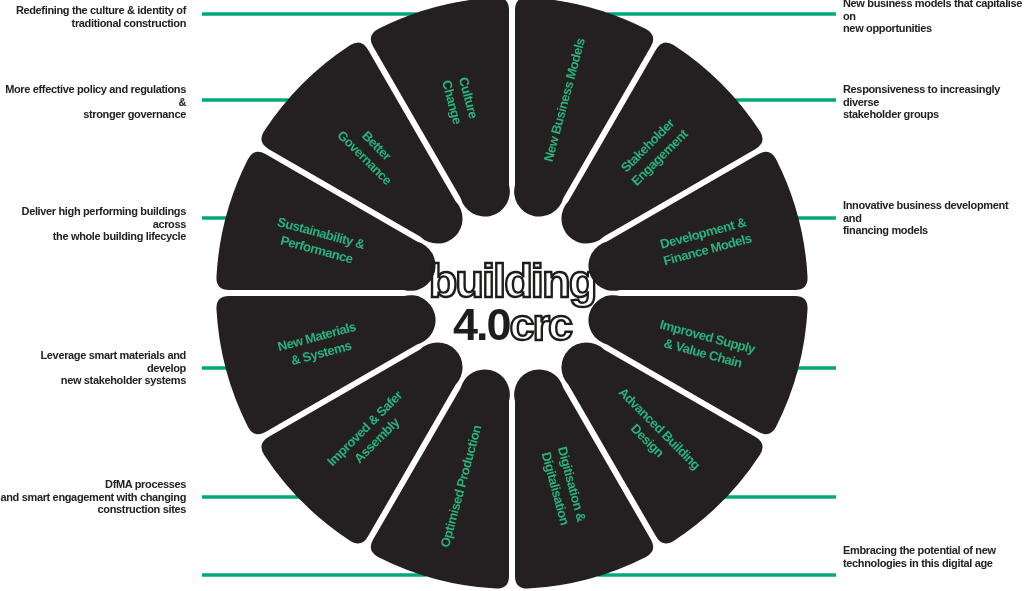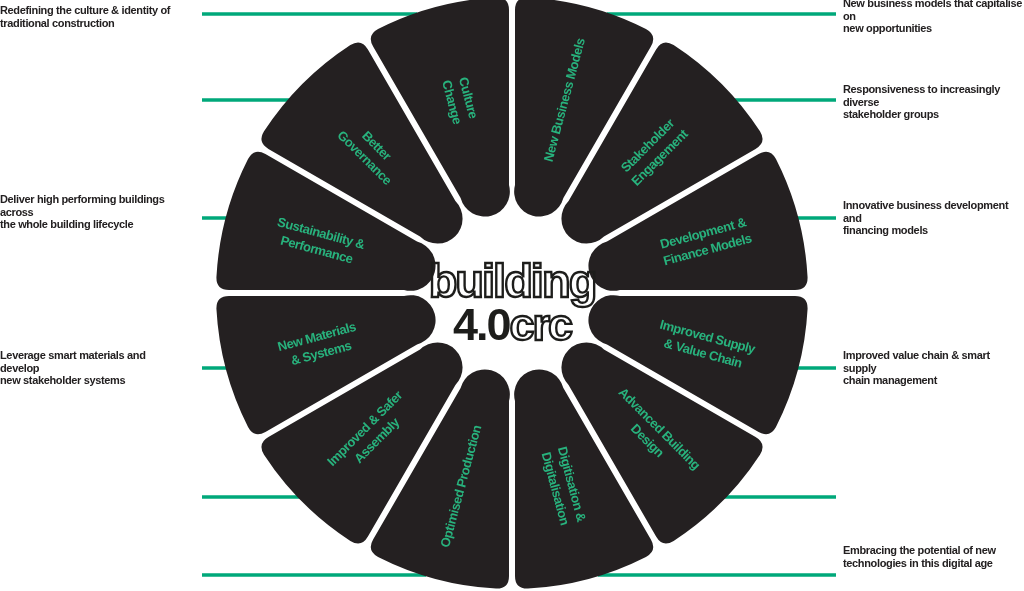--- a/index.html
+++ b/index.html
@@ -8,21 +8,21 @@
     font-family:"Liberation Sans", sans-serif;overflow:hidden;
   }
   #stage{position:absolute;inset:0;}
   svg{position:absolute;left:0;top:0;}
   .ann{
     position:absolute;
     font-size:11px;font-weight:bold;line-height:12.5px;
     letter-spacing:-0.35px;white-space:pre-line;color:#232021;
     transform:translateY(-50%);
   }
-  .ann.left{left:0;width:186px;text-align:left;}
+  .ann.left{left:0;width:186px;text-align:right;}
   .ann.right{left:843px;width:180px;text-align:left;}
   .seg-label{
     font-size:13px;font-weight:bold;letter-spacing:-0.5px;
   }
 </style>
 </head>
 <body>
 
 <div id="stage">
 
@@ -92,29 +92,32 @@
         </g>
       </g>
     <g id="center-logo">
       <text x="512" y="297" text-anchor="middle" font-size="47" font-weight="bold" letter-spacing="-2" fill="none" stroke="#1D1D1B" stroke-width="2.4">building</text>
       <text x="512" y="340" text-anchor="middle" font-size="45" font-weight="bold" letter-spacing="-2"><tspan fill="#1D1D1B" stroke="none">4.0</tspan><tspan fill="none" stroke="#1D1D1B" stroke-width="2.4">crc</tspan></text>
     </g>
   </svg>
 
   <div class="ann left" style="top:16px">Redefining the culture &amp; identity of
 traditional construction</div>
-  <div class="ann left" style="top:212px">Deliver high performing buildings across
+  <div class="ann left" style="top:102px">More effective policy and regulations &amp;
+stronger governance</div>
+  <div class="ann left" style="top:224px">Deliver high performing buildings across
 the whole building lifecycle</div>
   <div class="ann left" style="top:368px">Leverage smart materials and develop
 new stakeholder systems</div>
+  <div class="ann left" style="top:497px">DfMA processes
+and smart engagement with changing
+construction sites</div>
 
   <div class="ann right" style="top:16px">New business models that capitalise on
 new opportunities</div>
   <div class="ann right" style="top:102px">Responsiveness to increasingly diverse
 stakeholder groups</div>
   <div class="ann right" style="top:218px">Innovative business development and
 financing models</div>
-  <div class="ann right" style="top:368px">Improved value chain &amp; smart supply
-chain management</div>
   <div class="ann right" style="top:556px">Embracing the potential of new
 technologies in this digital age</div>
 
 </div>
 
 </body></html>

